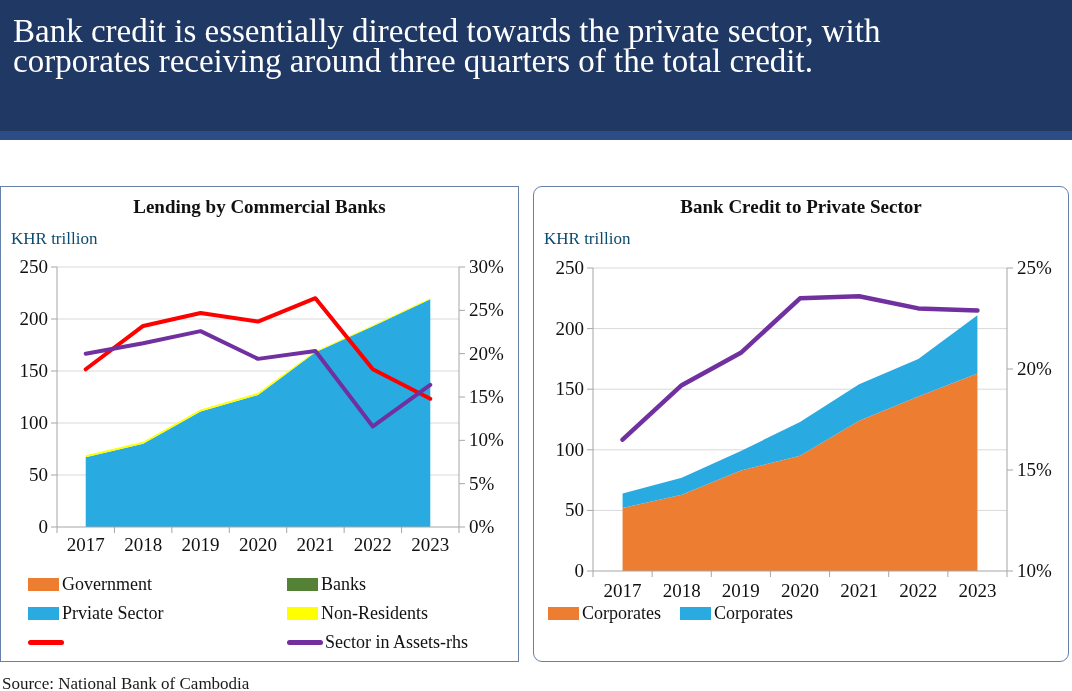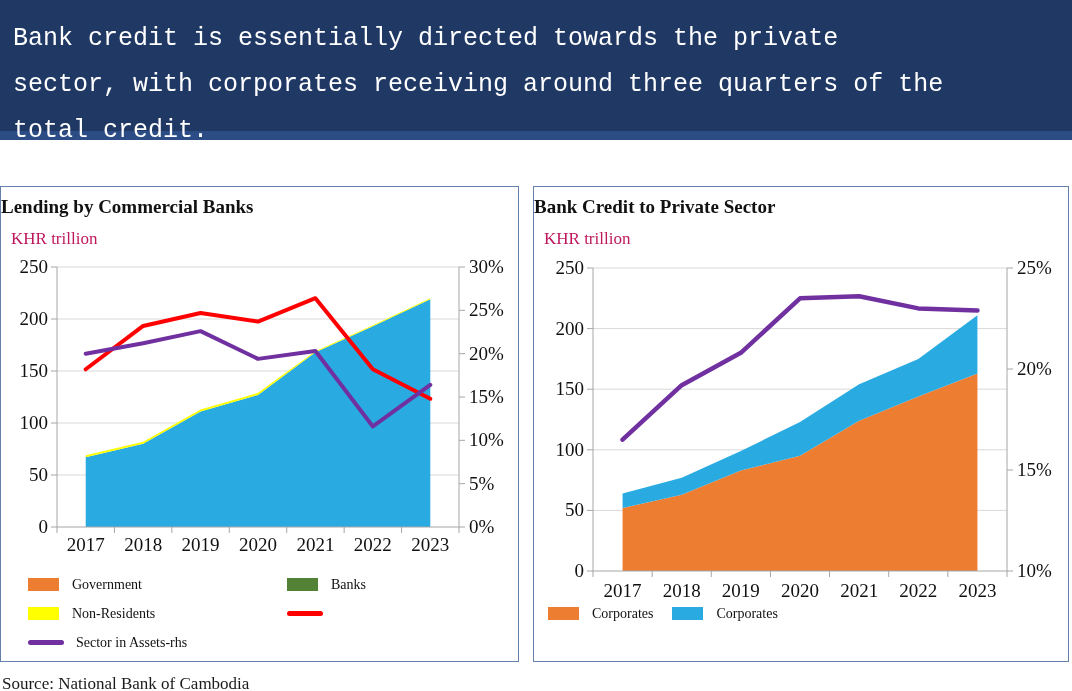--- a/index.html
+++ b/index.html
@@ -1,33 +1,33 @@
 <!DOCTYPE html>
 <html><head>
 <meta charset="utf-8">
 <style>
   html,body{margin:0;padding:0;background:#ffffff;}
   .page{position:relative;width:1072px;height:691px;overflow:hidden;background:#ffffff;
         font-family:"Liberation Serif",serif;}
   .banner{position:absolute;left:0;top:0;width:1072px;height:140px;
           background:linear-gradient(to bottom,#1F3864 0 131px,#2B4C85 131px 140px);}
-  .banner-text{color:#ffffff;font-family:Liberation Mono, monospace;font-size:25px;
-               line-height:46px;padding:16px 30px 0 13px;max-width:940px;}
+  .banner-text{color:#ffffff;font-family:Liberation Serif, serif;font-size:33px;
+               line-height:30px;padding:16px 30px 0 13px;max-width:940px;}
   .panel{position:absolute;top:186px;height:474px;background:#ffffff;border:1px solid #6680AC;box-sizing:content-box;}
   .panel-left{left:0;width:517px;}
-  .panel-right{left:533px;width:534px;}
-  .chart-title{position:absolute;top:9px;left:0;right:0;margin:0;
+  .panel-right{left:533px;width:534px;border-radius:9px;}
+  .chart-title{position:absolute;top:9px;left:0;right:0;margin:0;text-align:center;
                font-family:"Liberation Serif",serif;font-weight:bold;font-size:19px;color:#111;}
-  .unit-label{position:absolute;left:10px;top:42px;font-size:17px;color:#be185d;}
+  .unit-label{position:absolute;left:10px;top:42px;font-size:17px;color:#0c4a6e;}
   svg.plot{position:absolute;left:0;top:70px;}
   .legend{color:#111;}
   .legend-grid{position:absolute;left:27px;top:387px;display:grid;
                grid-template-columns:259px auto;row-gap:8px;}
   .legend-row{position:absolute;left:14px;top:416px;display:flex;gap:19px;}
-  .legend-item{display:flex;align-items:center;gap:13px;font-size:14px;height:21px;white-space:nowrap;}
+  .legend-item{display:flex;align-items:center;gap:3px;font-size:18px;height:21px;white-space:nowrap;}
   .swatch{display:inline-block;flex:none;}
   .swatch.rect{width:31px;height:13px;}
   .swatch.line{width:36px;height:5px;border-radius:3px;margin-right:-1px;}
   .source-note{position:absolute;left:2px;top:673px;font-size:17px;line-height:22px;color:#1a1a1a;}
 </style>
 </head>
 <body>
 
 <div class="page">
 
@@ -94,20 +94,24 @@
         <polyline points="84.71428571428572,96.66666666666669 142.14285714285714,86.26666666666668 199.57142857142858,74.13333333333333 257,101.86666666666667 314.42857142857144,94.06666666666666 371.8571428571429,169.46666666666667 429.2857142857143,127.86666666666667" fill="none" stroke="#7030A0" stroke-width="4" stroke-linejoin="round" stroke-linecap="round"></polyline>
       </svg>
     <div class="legend legend-grid" id="legend-0">
         <div class="legend-item">
           <span class="swatch rect" style="background: rgb(237, 125, 49);"></span>
           <span>Government</span>
         </div>
         <div class="legend-item">
           <span class="swatch rect" style="background: rgb(83, 129, 53);"></span>
           <span>Banks</span>
+        </div>
+        <div class="legend-item">
+          <span class="swatch rect" style="background: rgb(41, 171, 226);"></span>
+          <span>Prviate Sector</span>
         </div>
         <div class="legend-item">
           <span class="swatch rect" style="background: rgb(255, 255, 0);"></span>
           <span>Non-Residents</span>
         </div>
         <div class="legend-item">
           <span class="swatch line" style="background: rgb(255, 0, 0);"></span>
         </div>
         <div class="legend-item">
           <span class="swatch line" style="background: rgb(112, 48, 160);"></span>

